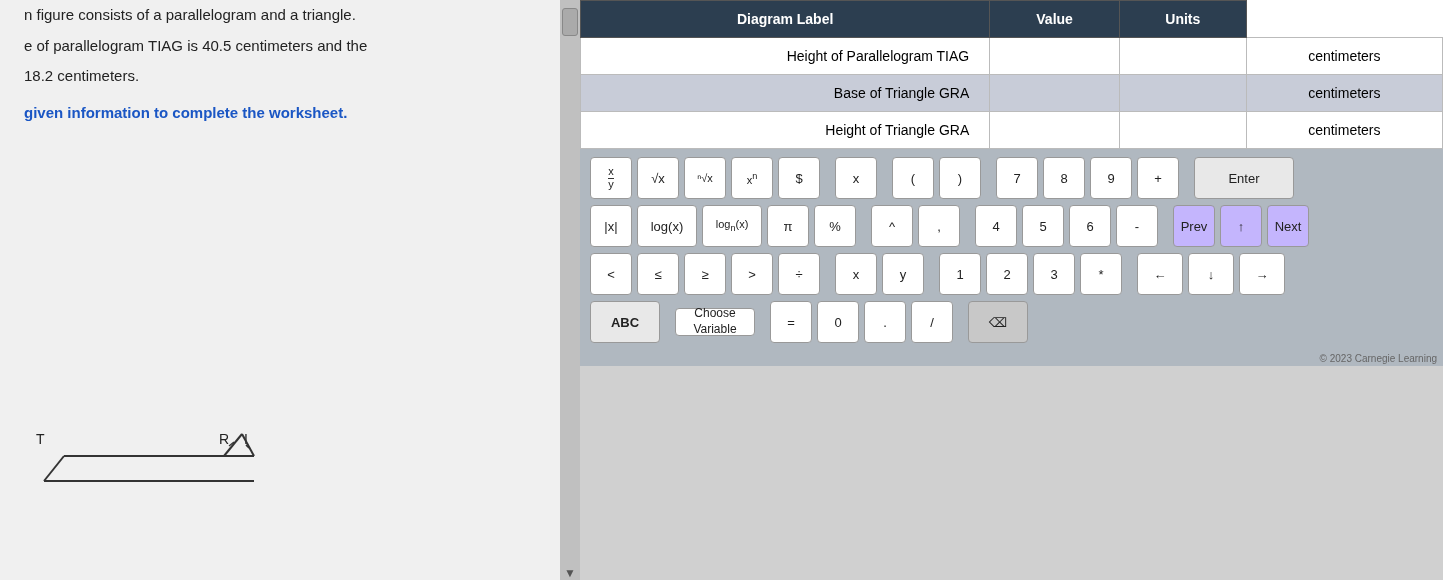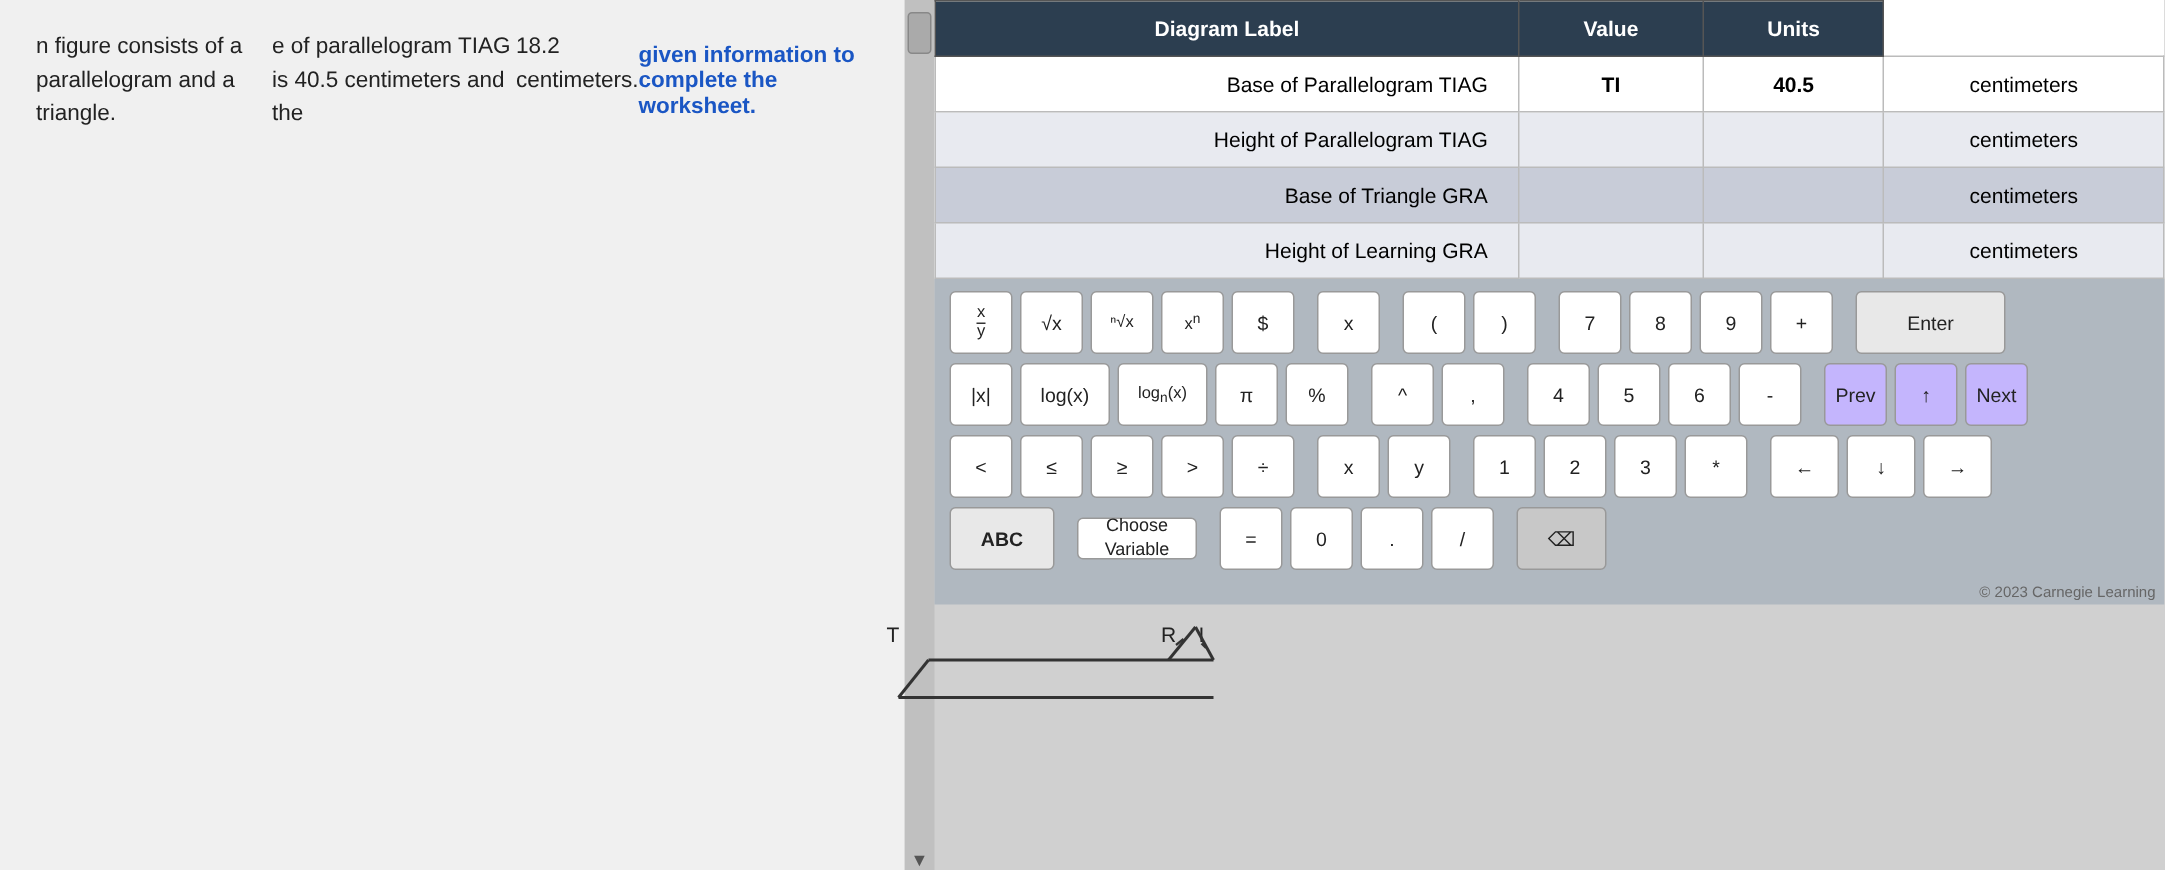--- a/index.html
+++ b/index.html
@@ -8,25 +8,25 @@
       background: #d0d0d0;
       width: 1443px;
       height: 580px;
       overflow: hidden;
       display: flex;
       flex-direction: row;
     }
 
     
     .left-panel {
-      width: 603px;
+      width: 560px;
       background: #f0f0f0;
-      padding: 20px 24px;
-      display: flex;
-      flex-direction: row;
+      padding: 4px 24px;
+      display: flex;
+      flex-direction: column;
       justify-content: flex-start;
       position: relative;
     }
     .left-panel .problem-text {
       font-size: 15px;
       color: #222;
       line-height: 1.5;
       margin-bottom: 8px;
     }
     .left-panel .instruction-text {
@@ -237,39 +237,33 @@
     <table class="worksheet-table">
       <thead>
         <tr>
           <th>Diagram Label</th>
           <th>Value</th>
           <th>Units</th>
         </tr>
       </thead>
       <tbody>
         <tr>
-          <td class="row-label">Base of Parallelogram TIAG</td>
-          <td style="font-weight:bold;">TI</td>
-          <td style="font-weight:bold;">40.5</td>
-          <td>centimeters</td>
-        </tr>
-        <tr>
           <td class="row-label">Height of Parallelogram TIAG</td>
           <td></td>
           <td></td>
           <td>centimeters</td>
         </tr>
         <tr class="selected-row">
           <td class="row-label row-label-dark">Base of Triangle GRA</td>
           <td></td>
           <td></td>
           <td>centimeters</td>
         </tr>
         <tr>
-          <td class="row-label">Height of Learning GRA</td>
+          <td class="row-label">Height of Triangle GRA</td>
           <td></td>
           <td></td>
           <td>centimeters</td>
         </tr>
       </tbody>
     </table>
   </div>
 
   <div class="keyboard-area">
 

